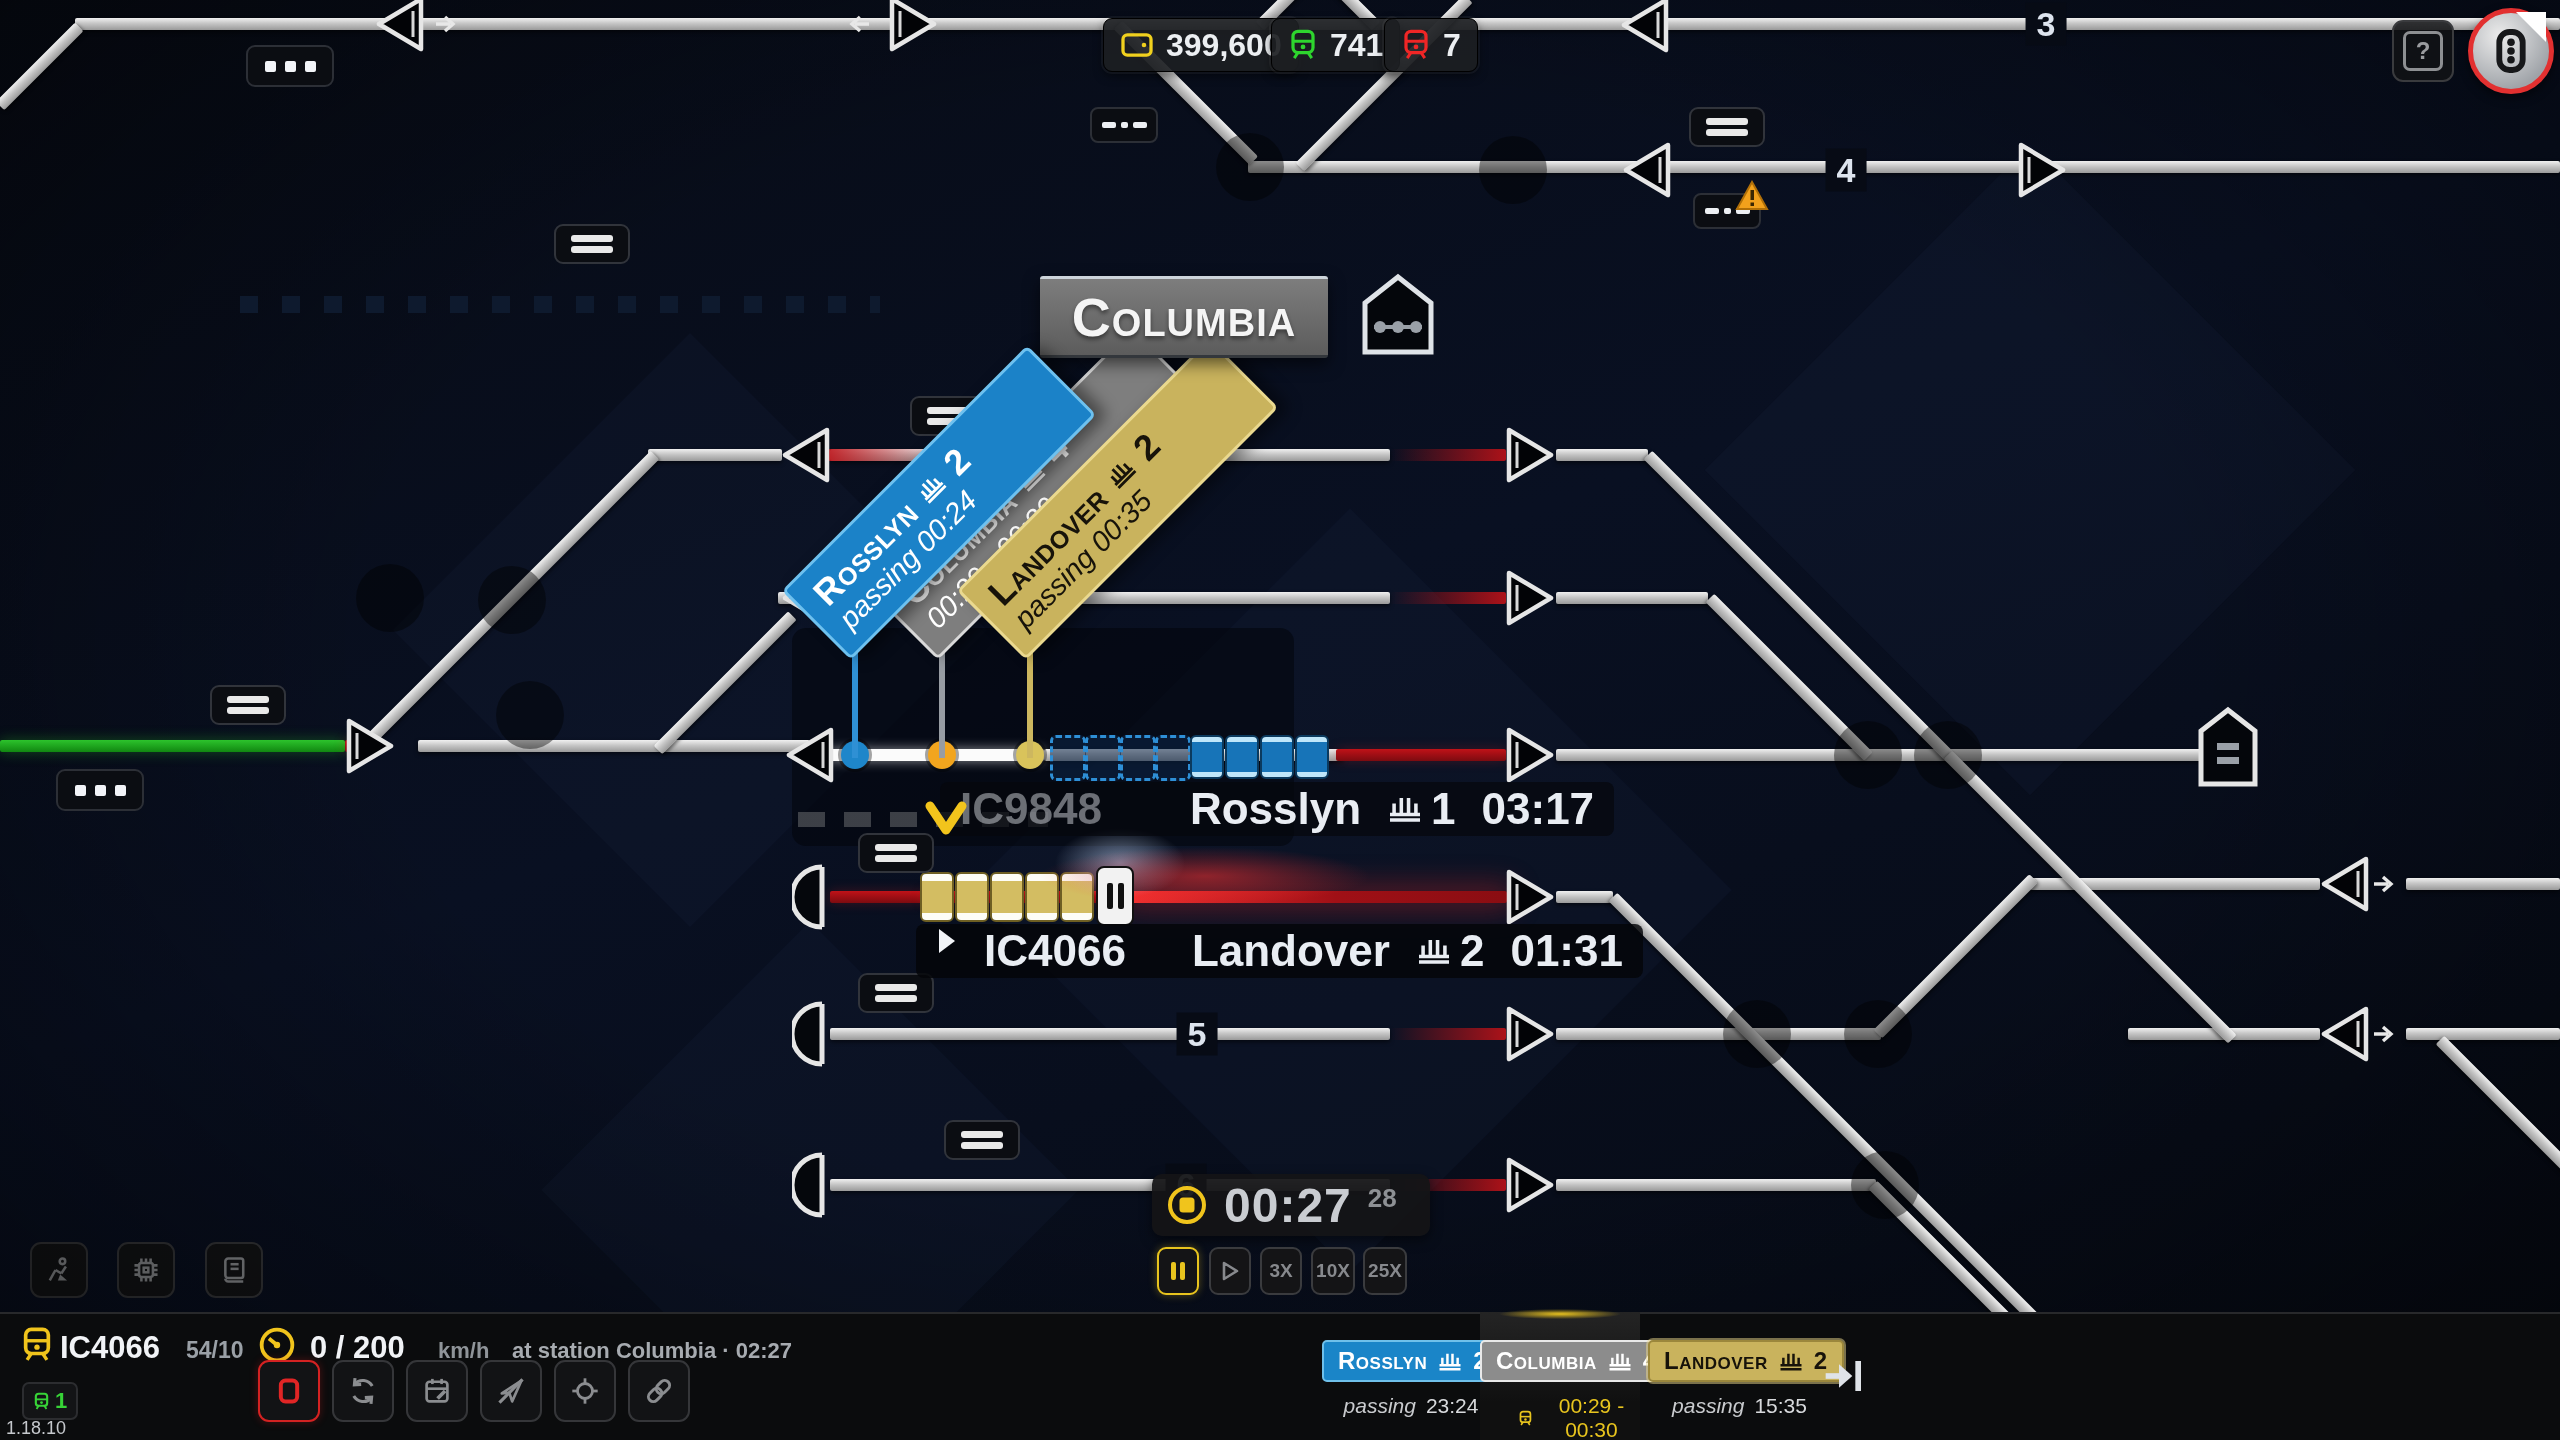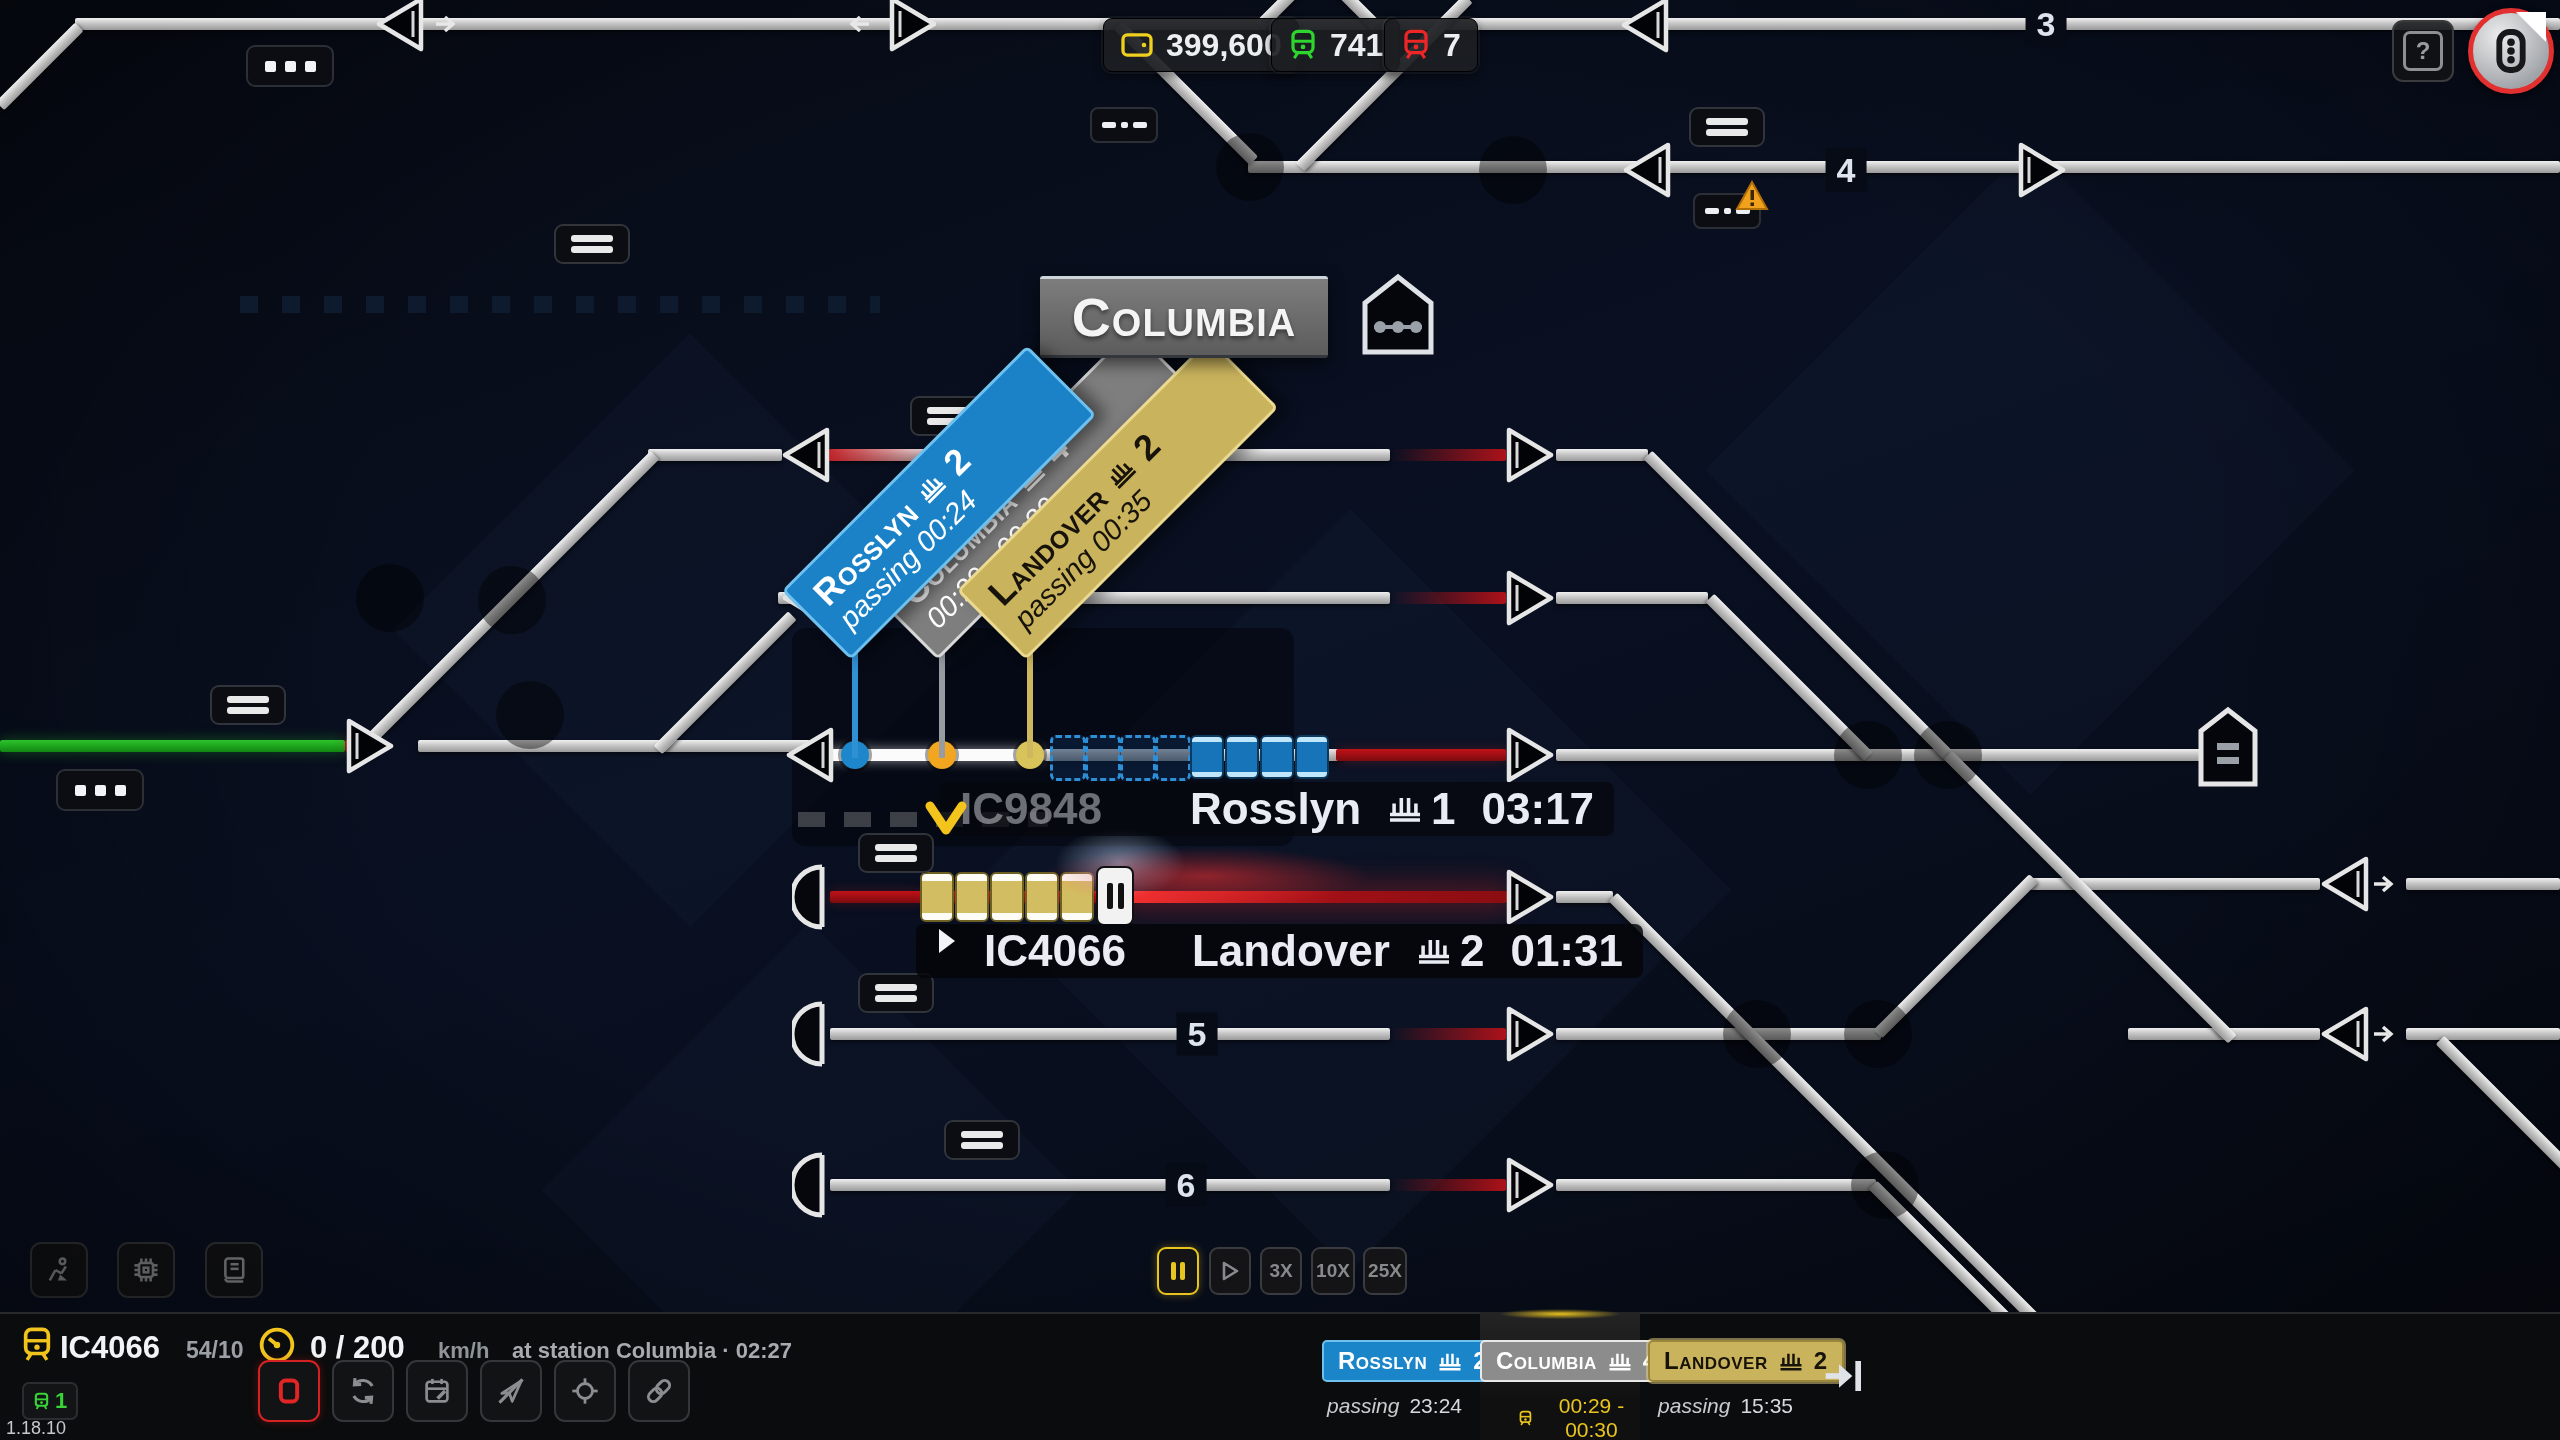--- a/index.html
+++ b/index.html
@@ -74,21 +74,21 @@
   
   .bar{position:absolute;left:0;top:1312px;width:2560px;height:128px;background:#0b0c0d;border-top:2px solid #28292b;z-index:9;}
   .sqbtn{position:absolute;width:54px;height:52px;background:#121315;border:2px solid #353639;border-radius:11px;
      display:flex;align-items:center;justify-content:center;color:#8b8d90;}
   .sqbtn.red{border-color:#d42222;color:#e02525;box-shadow:0 0 8px rgba(220,30,30,.3);}
   .pill{display:inline-flex;align-items:center;justify-content:center;gap:10px;height:38px;border:2px solid;border-radius:5px;
      font-weight:800;font-size:24px;font-variant:small-caps;letter-spacing:.5px;padding:0 14px;white-space:nowrap;}
   .pill.blue{background:#1a85c8;border-color:#6fc0ea;color:#fff;}
   .pill.gray{background:#8c8c8c;border-color:#e9e9e9;color:#fff;}
   .pill.gold{background:#c9b35d;border-color:#9b873c;color:#17130a;box-shadow:0 0 0 2px rgba(235,216,140,.5);}
-  .subline{display:flex;align-items:center;justify-content:flex-end;gap:10px;font-size:21px;color:#d7d9dc;margin-top:12px;margin-left:38px;}
+  .subline{display:flex;align-items:center;justify-content:center;gap:10px;font-size:21px;color:#d7d9dc;margin-top:12px;margin-left:38px;}
   .subline .it{font-style:italic;color:#c9cbce;}
   .stopcol{position:absolute;top:1340px;text-align:center;z-index:10;}
   .currpanel{position:absolute;left:1480px;top:1312px;width:160px;height:128px;z-index:9;
      background:linear-gradient(180deg,#242424,#101010 70%);}
   .currglow{position:absolute;left:50%;top:-3px;width:120px;height:10px;transform:translateX(-50%);
      background:radial-gradient(ellipse at center,rgba(240,200,30,.95),rgba(240,200,30,0) 72%);}
   .banner{position:absolute;left:1040px;top:276px;width:288px;height:76px;z-index:8;
      background:linear-gradient(180deg,#7d7d7d,#5c5c5c);border-top:3px solid #cdd4da;border-bottom:3px solid #33373c;
      border-radius:3px;display:flex;align-items:center;justify-content:center;box-shadow:0 6px 16px rgba(0,0,0,.55);
      font-variant:small-caps;font-weight:800;font-size:54px;color:#f4f4f4;letter-spacing:1px;text-shadow:0 3px 4px rgba(0,0,0,.45);}
@@ -463,20 +463,28 @@
   <div class="menucirc">
     <svg width="38" height="52" viewBox="0 0 26 30">
       <rect x="5" y="2" width="16" height="26" rx="7" fill="none" stroke="#17181a" stroke-width="4"></rect>
       <circle cx="13" cy="9" r="2.6" fill="#17181a"></circle>
         <circle cx="13" cy="15" r="2.6" fill="#17181a"></circle>
         <circle cx="13" cy="21" r="2.6" fill="#17181a"></circle>
       </svg>
   </div>
   <div class="wedge"></div>
 
+  <div class="clockpanel">
+    <svg width="42" height="42" viewBox="0 0 42 42">
+      <circle cx="21" cy="21" r="17" fill="none" stroke="#f0c41c" stroke-width="4"></circle>
+      <rect x="13.5" y="13.5" width="15" height="15" rx="3.5" fill="#f0c41c"></rect>
+      </svg>
+    <span class="clocktime">00:27</span>
+    <span class="clocksec">28</span>
+  </div>
   <div class="spbtn active" style="left:1157px;width:38px;">
     <svg width="16" height="20" viewBox="0 0 16 20">
         <rect x="1" y="1" width="5" height="18" rx="2" fill="#e8c41e"></rect>
         <rect x="10" y="1" width="5" height="18" rx="2" fill="#e8c41e"></rect>
       </svg>
     </div>
   <div class="spbtn" style="left:1209px;width:38px;">
     <svg width="18" height="20" viewBox="0 0 18 20">
         <polygon points="3,2 16,10 3,18" fill="none" stroke="#87898d" stroke-width="2.6" stroke-linejoin="round"></polygon>
       </svg>

